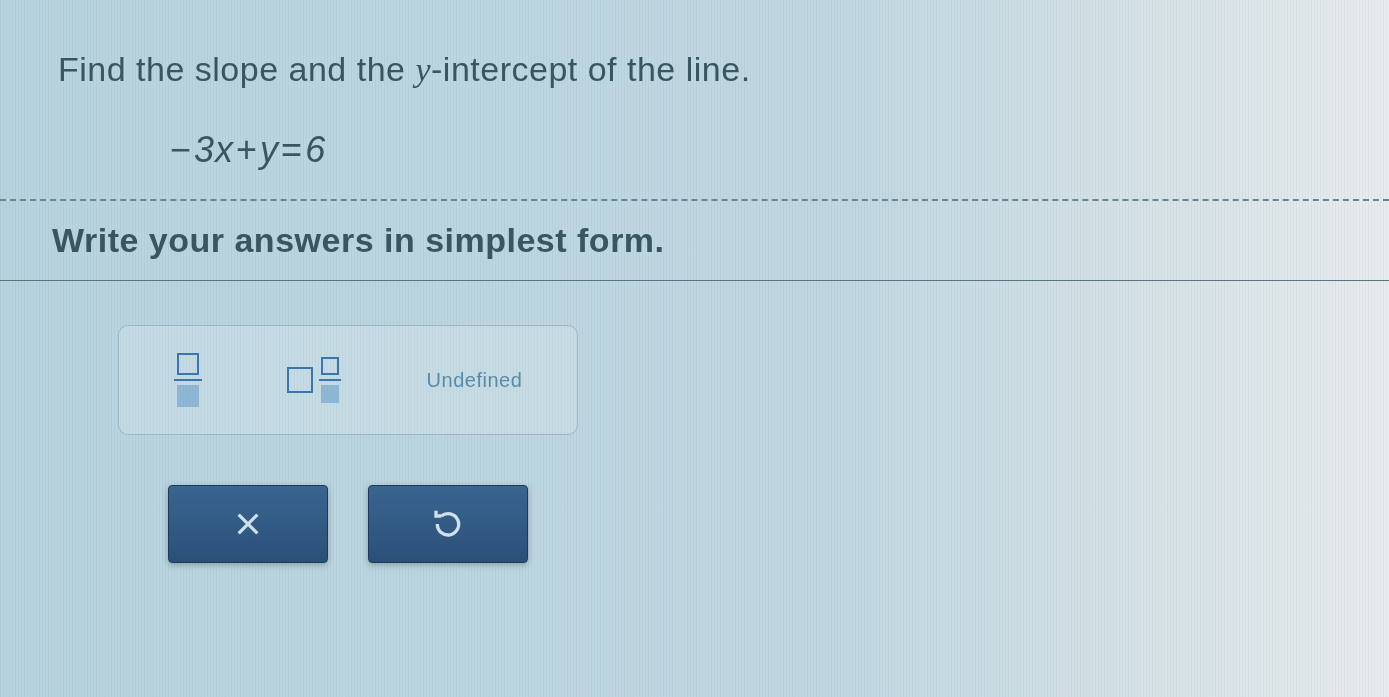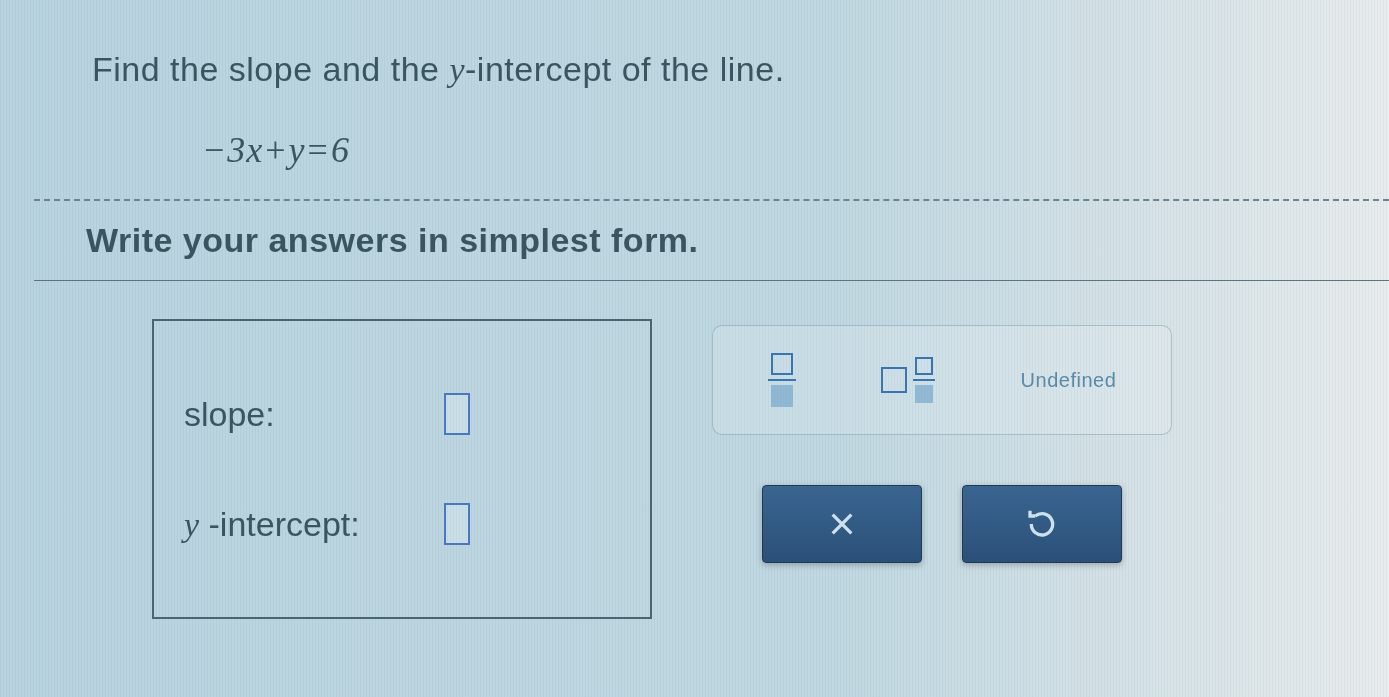--- a/index.html
+++ b/index.html
@@ -12,30 +12,30 @@
     overflow: hidden;
     position: relative;
   }
   .moire {
     position: absolute;
     inset: 0;
     background: repeating-linear-gradient(90deg, rgba(0,0,0,0.04) 0px, rgba(0,0,0,0.04) 1px, transparent 1px, transparent 3px);
     pointer-events: none;
     z-index: 1;
   }
-  .content { position: relative; z-index: 2; padding-left: 34px; }
+  .content { position: relative; z-index: 2; }
   .prompt {
     font-size: 34px;
     padding: 50px 0 0 58px;
     letter-spacing: 0.5px;
   }
   .italic { font-style: italic; font-family: 'Times New Roman', serif; }
   .equation {
     font-size: 36px;
-    font-family: Liberation Serif, serif;
+    font-family: Liberation Sans, sans-serif;
     padding: 40px 0 28px 168px;
     font-style: italic;
     letter-spacing: 1px;
   }
   .equation .op { font-style: normal; padding: 0 2px; }
   .dash-divider {
     border-top: 2px dashed #6a8590;
     margin: 0 0 0 0;
     width: 100%;
   }
@@ -152,32 +152,20 @@
     <span class="op">−</span>3<span>x</span><span class="op">+</span><span>y</span><span class="op">=</span>6
   </div>
 
   <div class="dash-divider"></div>
 
   <div class="instruction">Write your answers in simplest form.</div>
 
   <div class="solid-divider"></div>
 
   <div class="answer-row">
-    <div class="answer-box">
-      <div class="field-row">
-        <span class="field-label">slope:</span>
-        <div class="answer-input" title=""></div>
-      </div>
-      <div class="field-row">
-        <span class="field-label">
-          <span class="italic">y</span><span> -intercept:</span>
-        </span>
-        <div class="answer-input" title=""></div>
-      </div>
-    </div>
 
     <div class="tool-panel">
       <div class="tool-top">
         <div class="frac-btn" title="fraction">
           <div class="frac-stack">
             <div class="sq"></div>
             <div class="bar"></div>
             <div class="sq filled"></div>
           </div>
         </div>

